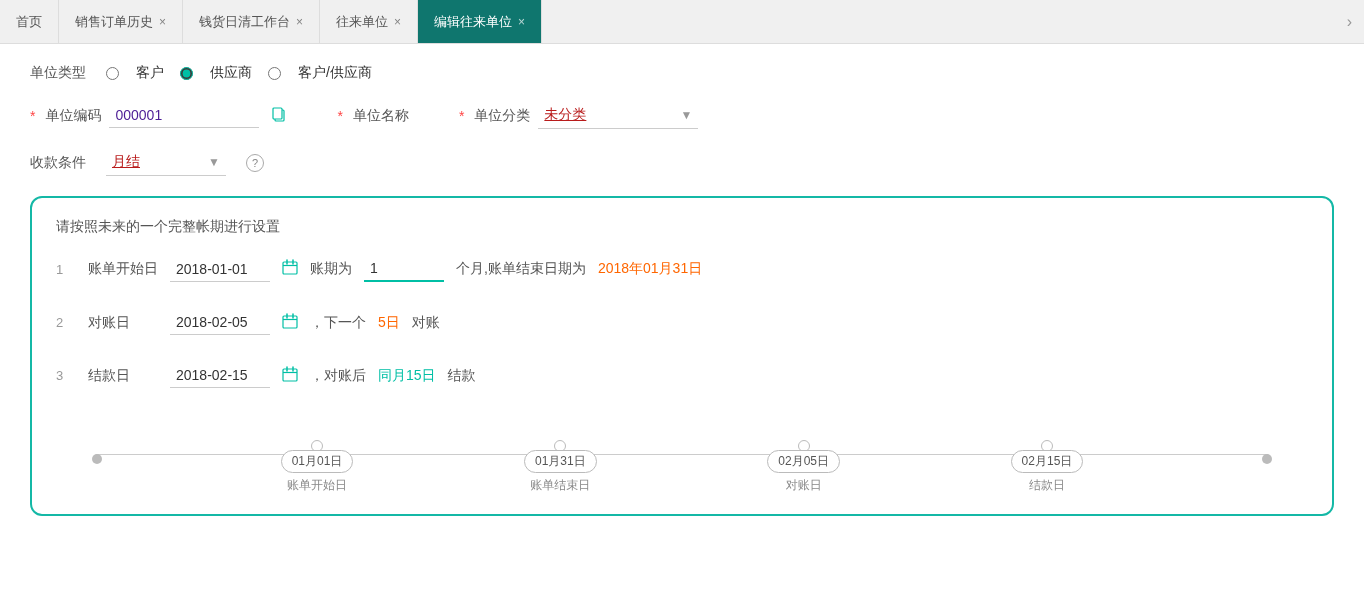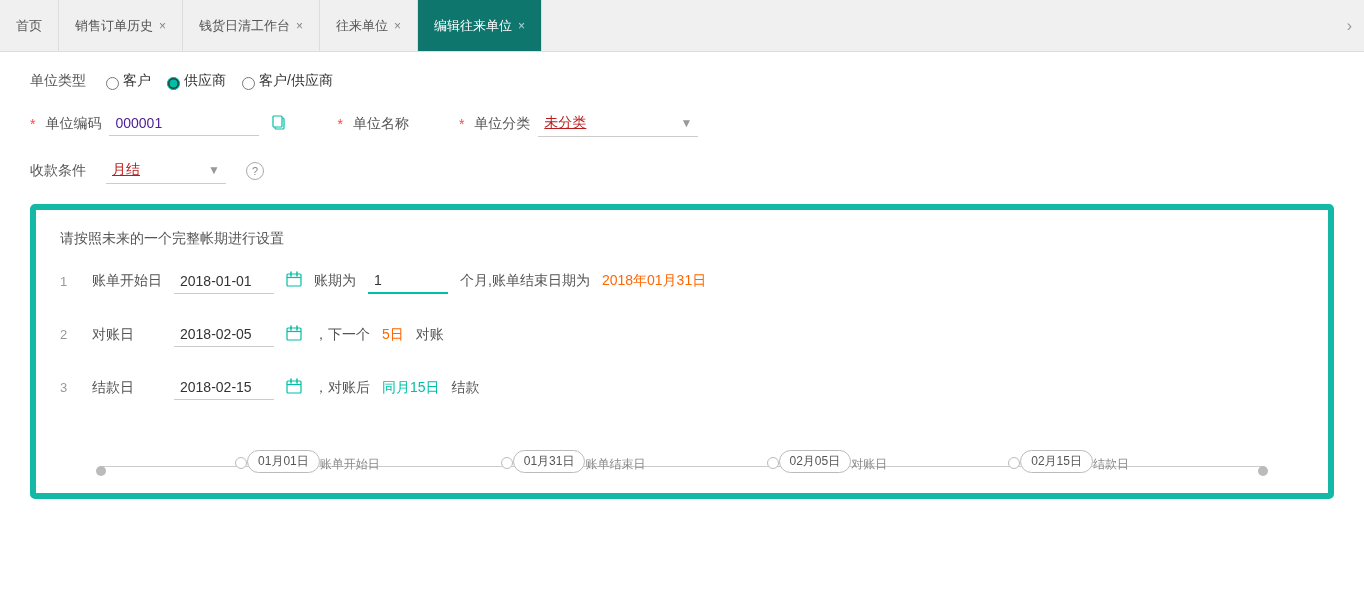--- a/index.html
+++ b/index.html
@@ -4,21 +4,21 @@
   <style>
     * { box-sizing: border-box; margin: 0; padding: 0; }
     body { font-family: -apple-system, BlinkMacSystemFont, 'PingFang SC', 'Microsoft YaHei', sans-serif; font-size: 14px; color: #333; background: #f5f5f5; }
 
     
     .tab-bar {
       display: flex;
       align-items: center;
       background: #f0f0f0;
       border-bottom: 1px solid #ddd;
-      height: 52px;
+      height: 44px;
       padding: 0;
     }
     .tab {
       display: flex;
       align-items: center;
       padding: 0 16px;
       height: 100%;
       cursor: pointer;
       font-size: 13px;
       color: #555;
@@ -78,21 +78,21 @@
       border-bottom: 1px solid #ccc;
       outline: none;
       padding: 4px 6px;
       font-size: 14px;
       color: #4c1d95;
       background: transparent;
     }
 
     
     .radio-group { display: flex; align-items: center; gap: 16px; }
-    .radio-item { display: flex; align-items: flex-end; gap: 4px; cursor: pointer; }
+    .radio-item { display: flex; align-items: center; gap: 17px; cursor: pointer; }
     .radio-item input[type="radio"] { cursor: pointer; accent-color: #00bfa5; }
 
     
     .select-box {
       display: flex;
       align-items: center;
       border-bottom: 1px solid #ccc;
       padding: 4px 6px;
       cursor: pointer;
       min-width: 120px;
@@ -116,22 +116,22 @@
       height: 18px;
       border: 1px solid #aaa;
       border-radius: 50%;
       font-size: 11px;
       color: #888;
       cursor: pointer;
     }
 
     
     .panel-box {
-      border: 6px solid #14b8a6;
-      border-radius: 5px;
+      border: 2px solid #14b8a6;
+      border-radius: 12px;
       padding: 20px 24px;
       margin-top: 4px;
     }
     .panel-title {
       font-size: 14px;
       color: #555;
       margin-bottom: 20px;
     }
 
     
@@ -204,21 +204,21 @@
     .timeline-points {
       display: flex;
       align-items: flex-start;
       justify-content: space-between;
       width: 100%;
       position: relative;
       z-index: 1;
     }
     .timeline-point {
       display: flex;
-      flex-direction: row;
+      flex-direction: column;
       align-items: center;
     }
     .timeline-dot {
       width: 12px;
       height: 12px;
       border: 1px solid #bbb;
       border-radius: 50%;
       background: #fff;
     }
     .timeline-label {

